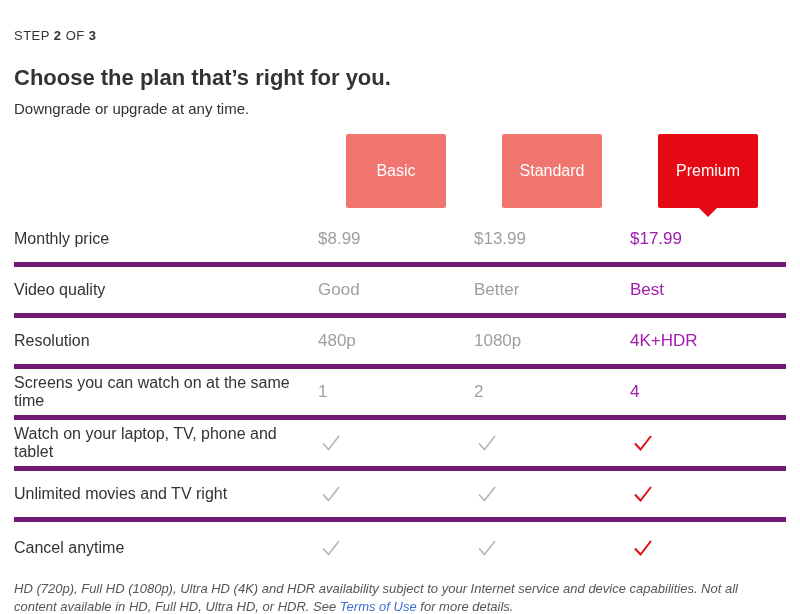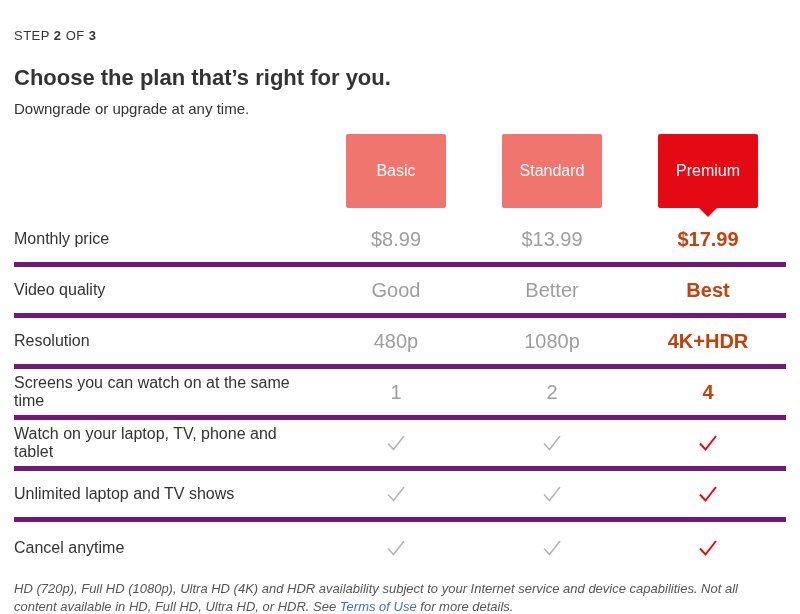--- a/index.html
+++ b/index.html
@@ -80,27 +80,26 @@
   .row {
     height: 51px;
     border-bottom: 5px solid #701a75;
   }
   .row:last-child { border-bottom: none; }
   .row-label {
     font-size: 16px;
     color: #333333;
   }
   .cell {
-    text-align: center;
-    font-size: 20px;
+    font-size: 17px;
     color: #9e9e9e;
   }
   .cell.premium {
-    color: #c2410c;
-    font-weight: 700;
+    color: #a21caf;
+    font-weight: 400;
   }
   .check {
     display: inline-block;
     width: 26px;
     height: 26px;
     vertical-align: middle;
   }
   .check-gray { color: #b5b5b5; }
   .check-red  { color: #e50914; }
 
@@ -187,21 +186,21 @@
           </svg>
       </div>
       <div class="cell premium">
         <svg class="check check-red" viewBox="0 0 26 26">
             <path d="M5 13.5 L10.5 19.5 L21 6" fill="none" stroke="currentColor" stroke-width="2"></path>
           </svg>
       </div>
     </div>
 
     <div class="grid row">
-      <div class="row-label">Unlimited laptop and TV shows</div>
+      <div class="row-label">Unlimited movies and TV right</div>
       <div class="cell">
         <svg class="check check-gray" viewBox="0 0 26 26">
             <path d="M5 13.5 L10.5 19.5 L21 6" fill="none" stroke="currentColor" stroke-width="1.6"></path>
           </svg>
       </div>
       <div class="cell">
         <svg class="check check-gray" viewBox="0 0 26 26">
             <path d="M5 13.5 L10.5 19.5 L21 6" fill="none" stroke="currentColor" stroke-width="1.6"></path>
           </svg>
       </div>

